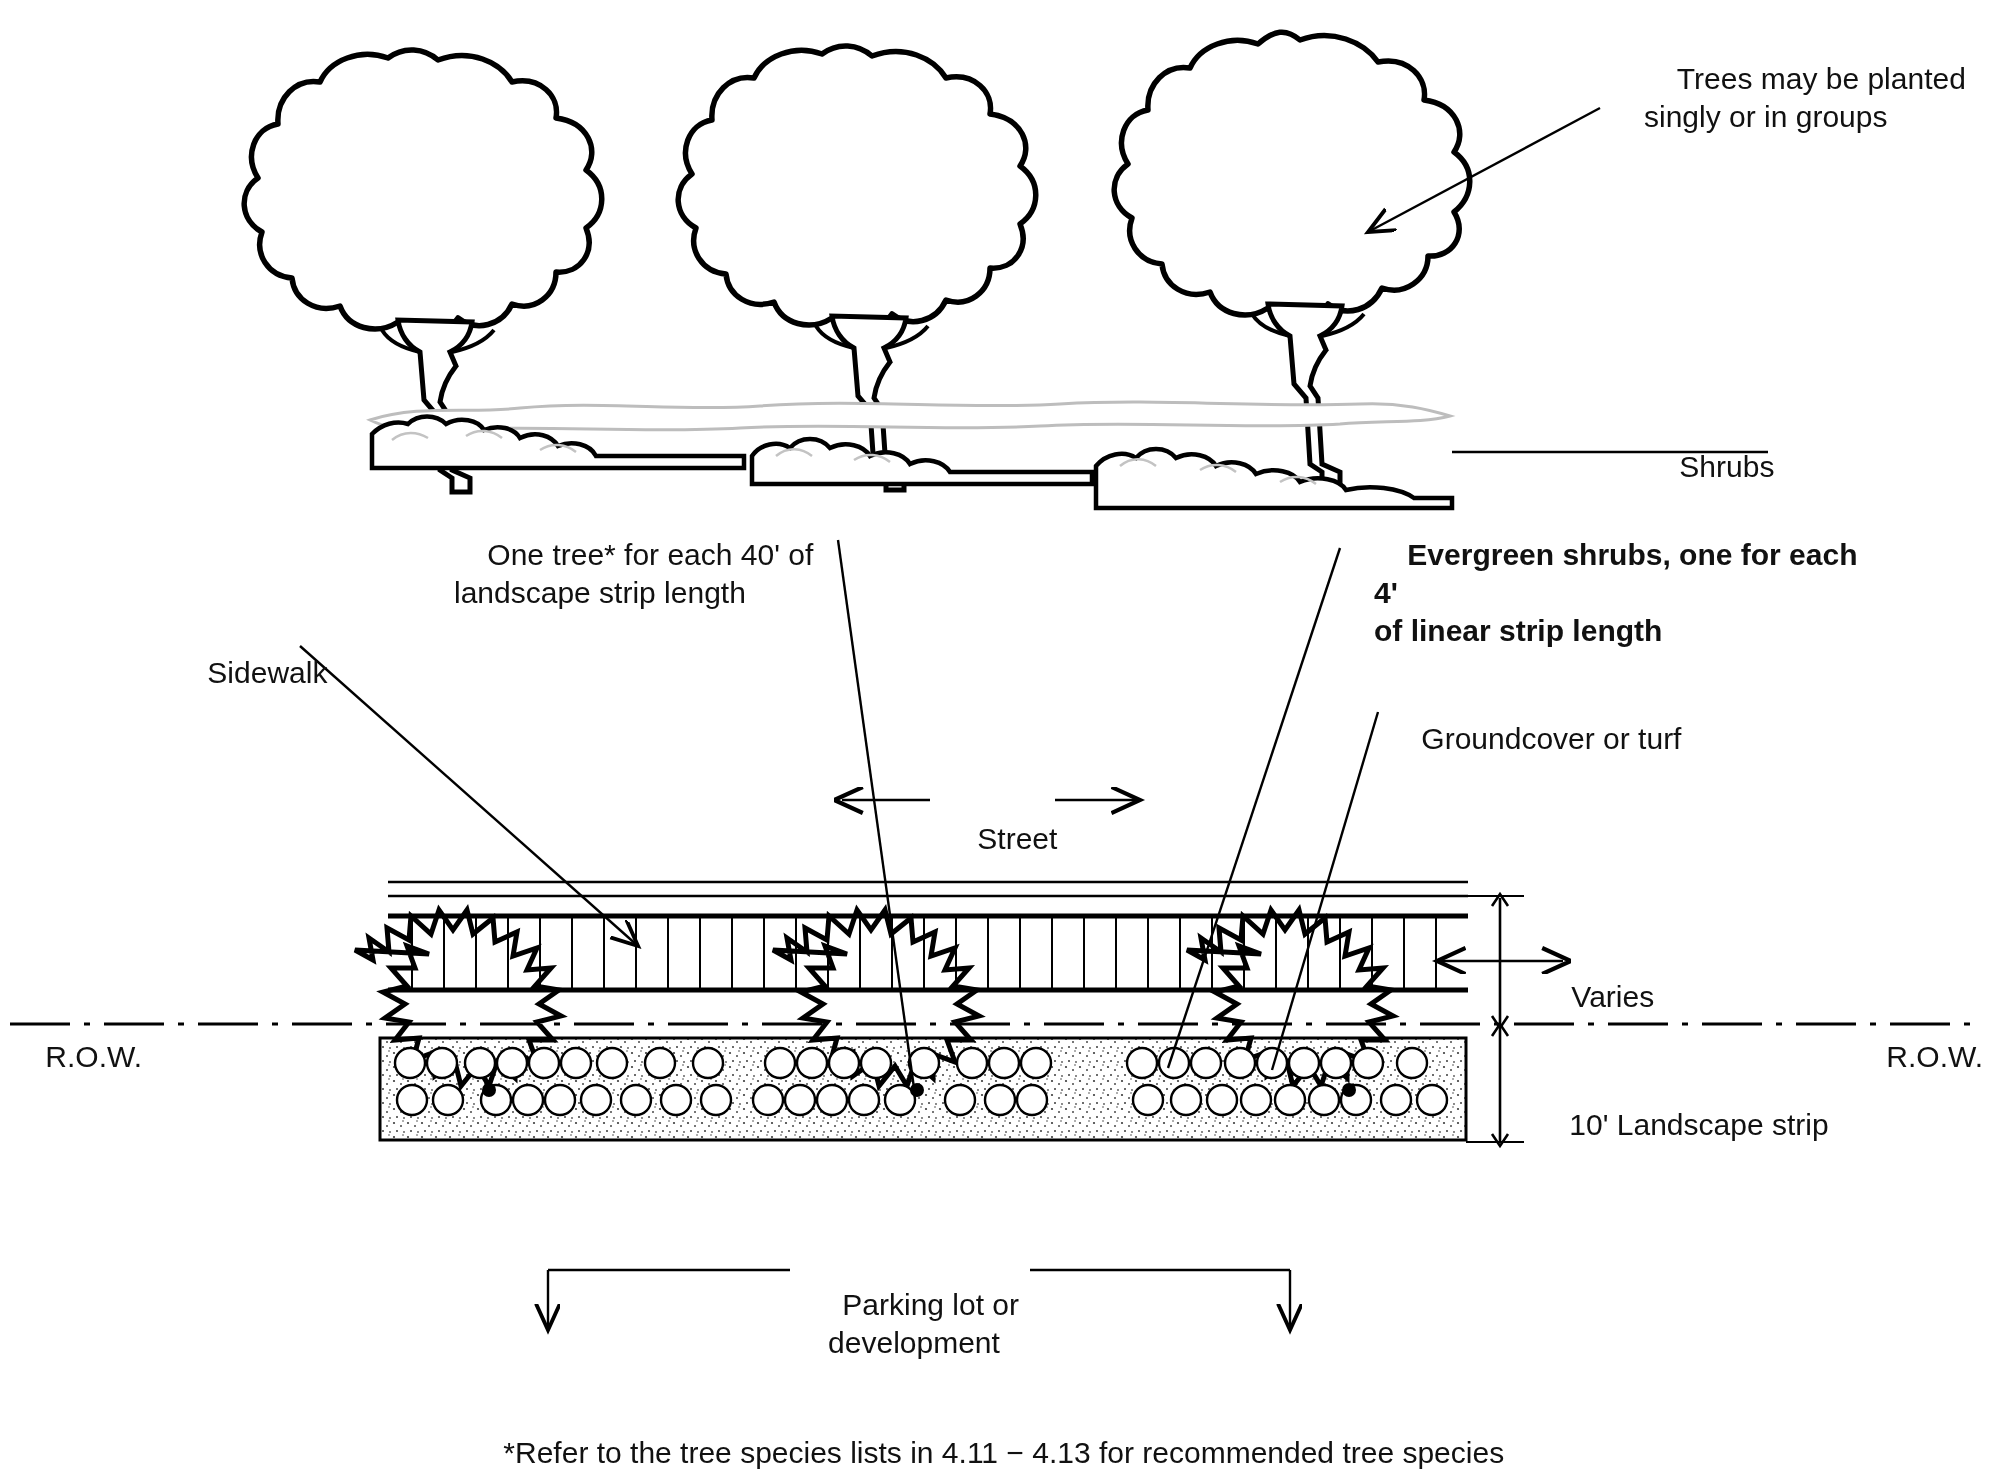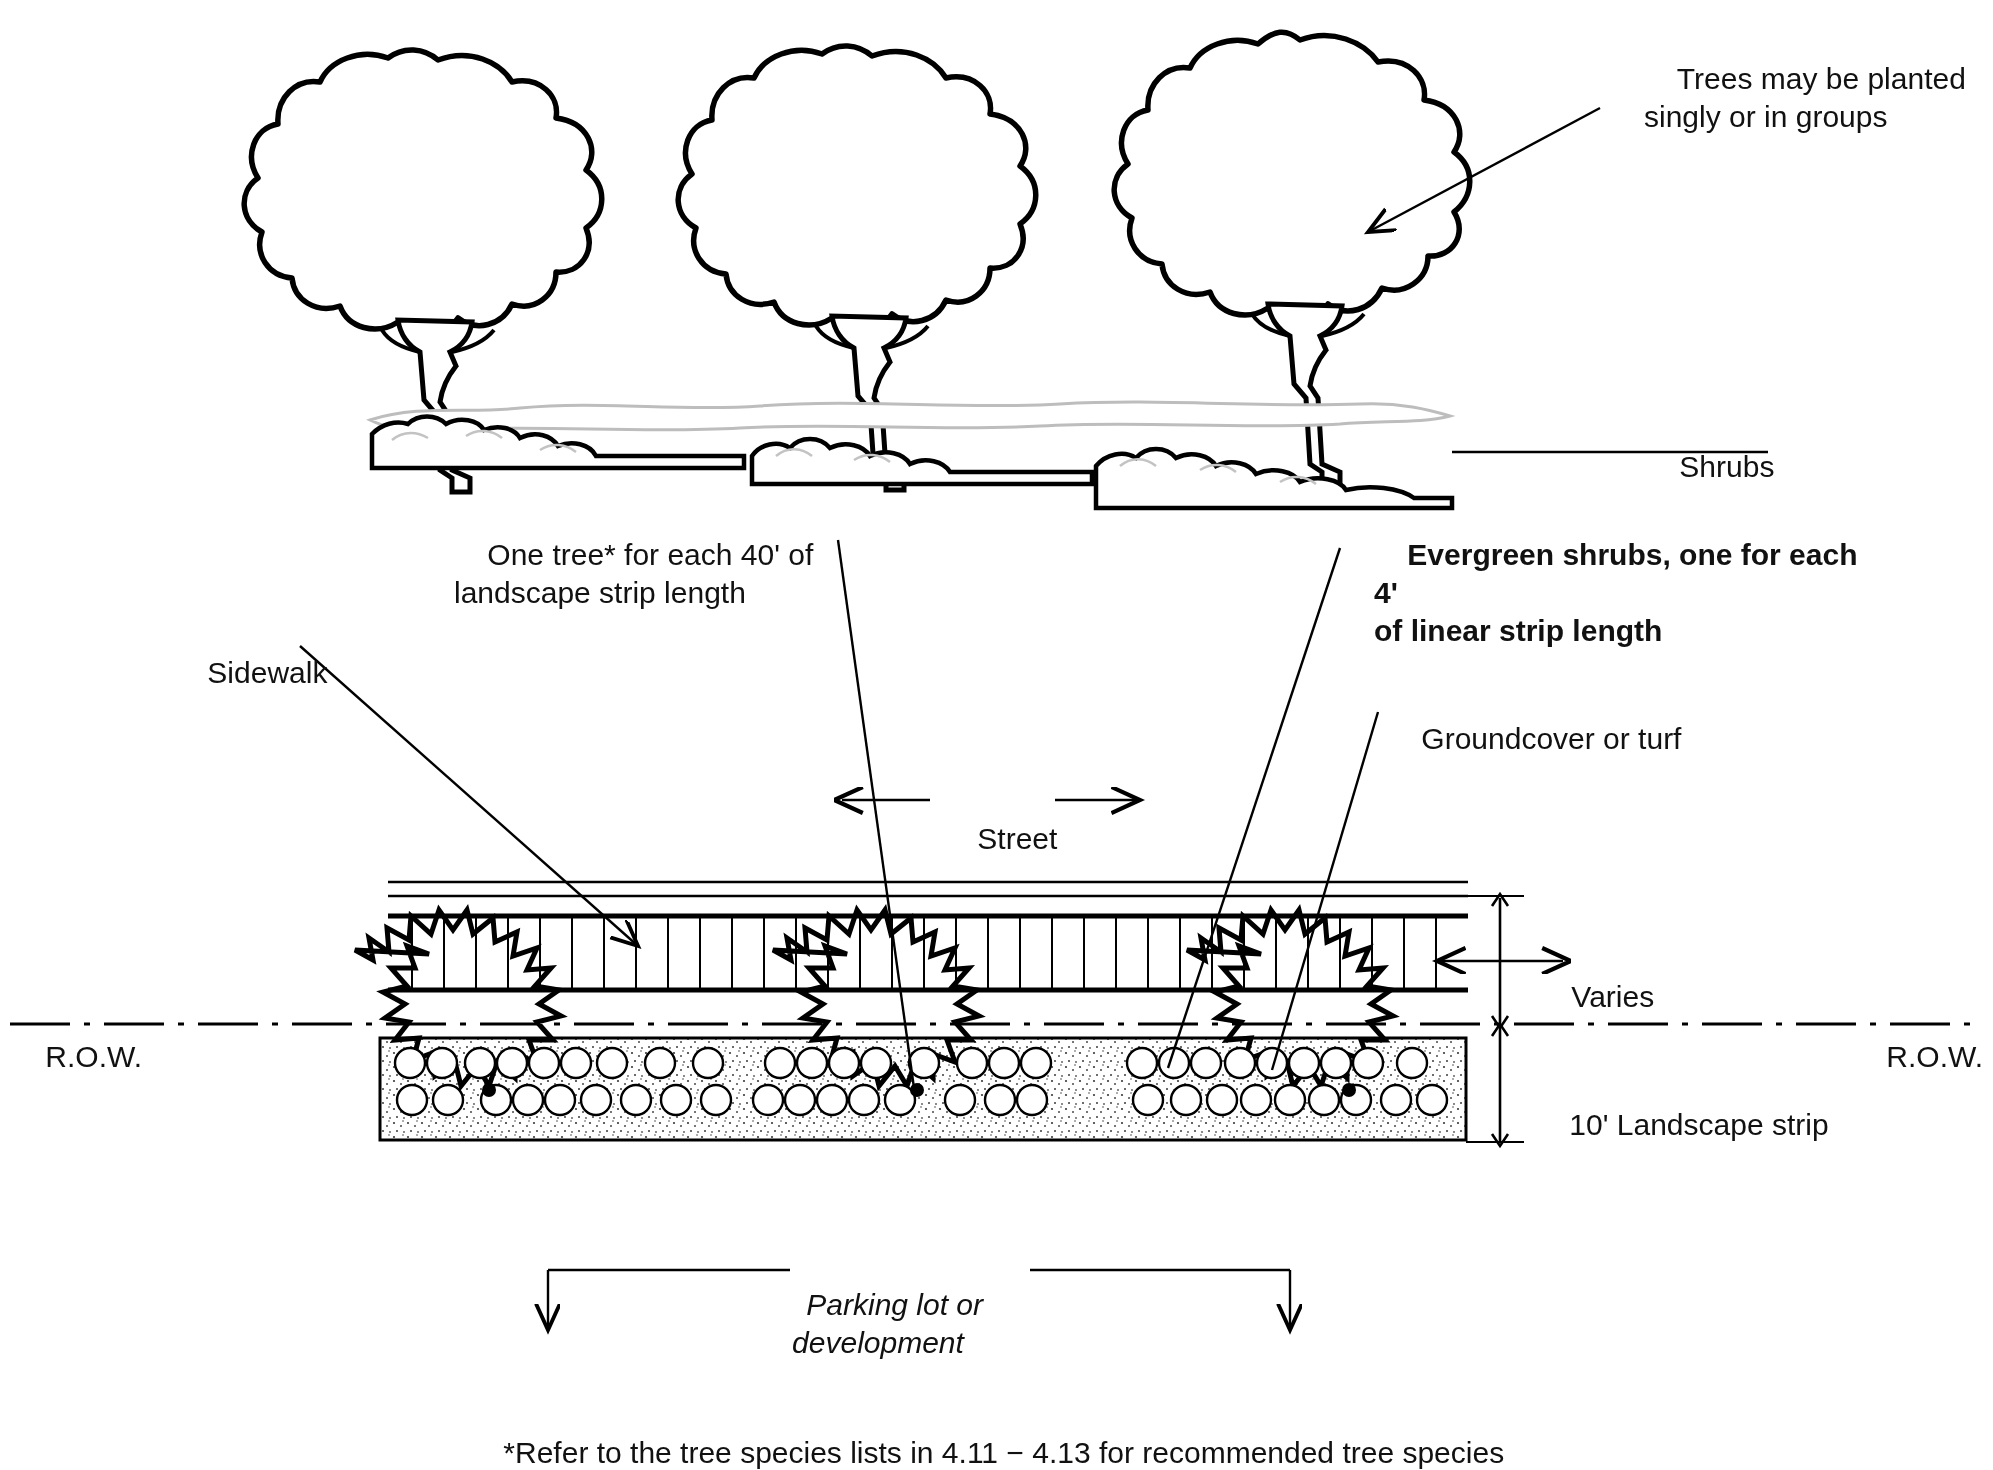--- a/index.html
+++ b/index.html
@@ -334,21 +334,21 @@
   </div>
 
   <div class="lbl" style="left:12px; top:1000px;">
     <span>R.O.W.</span>
   </div>
 
   <div class="lbl right" style="left:1838px; top:1000px; width:145px;">
     <span>R.O.W.</span>
   </div>
 
-  <div class="lbl center" style="left:760px; top:1248px; width:236px;font-style:italic;">
+  <div class="lbl center" style="left:796px; top:1248px; width:236px;">
     <span style="white-space:pre-line;">Parking lot or
 development</span>
   </div>
 
   <div class="lbl" style="left:470px; top:1396px;">
     <span>*Refer to the tree species lists in 4.11 − 4.13 for recommended tree species</span>
   </div>
 
 </div>
 

